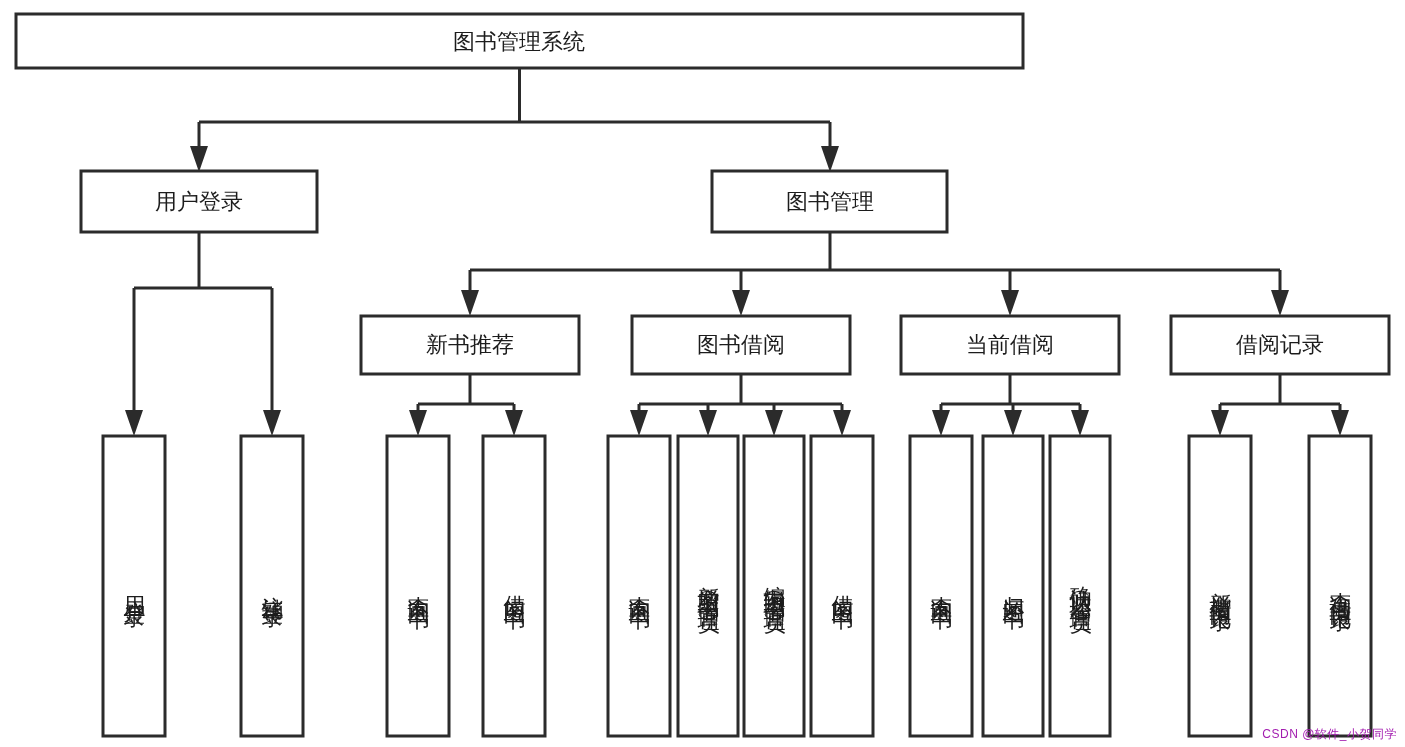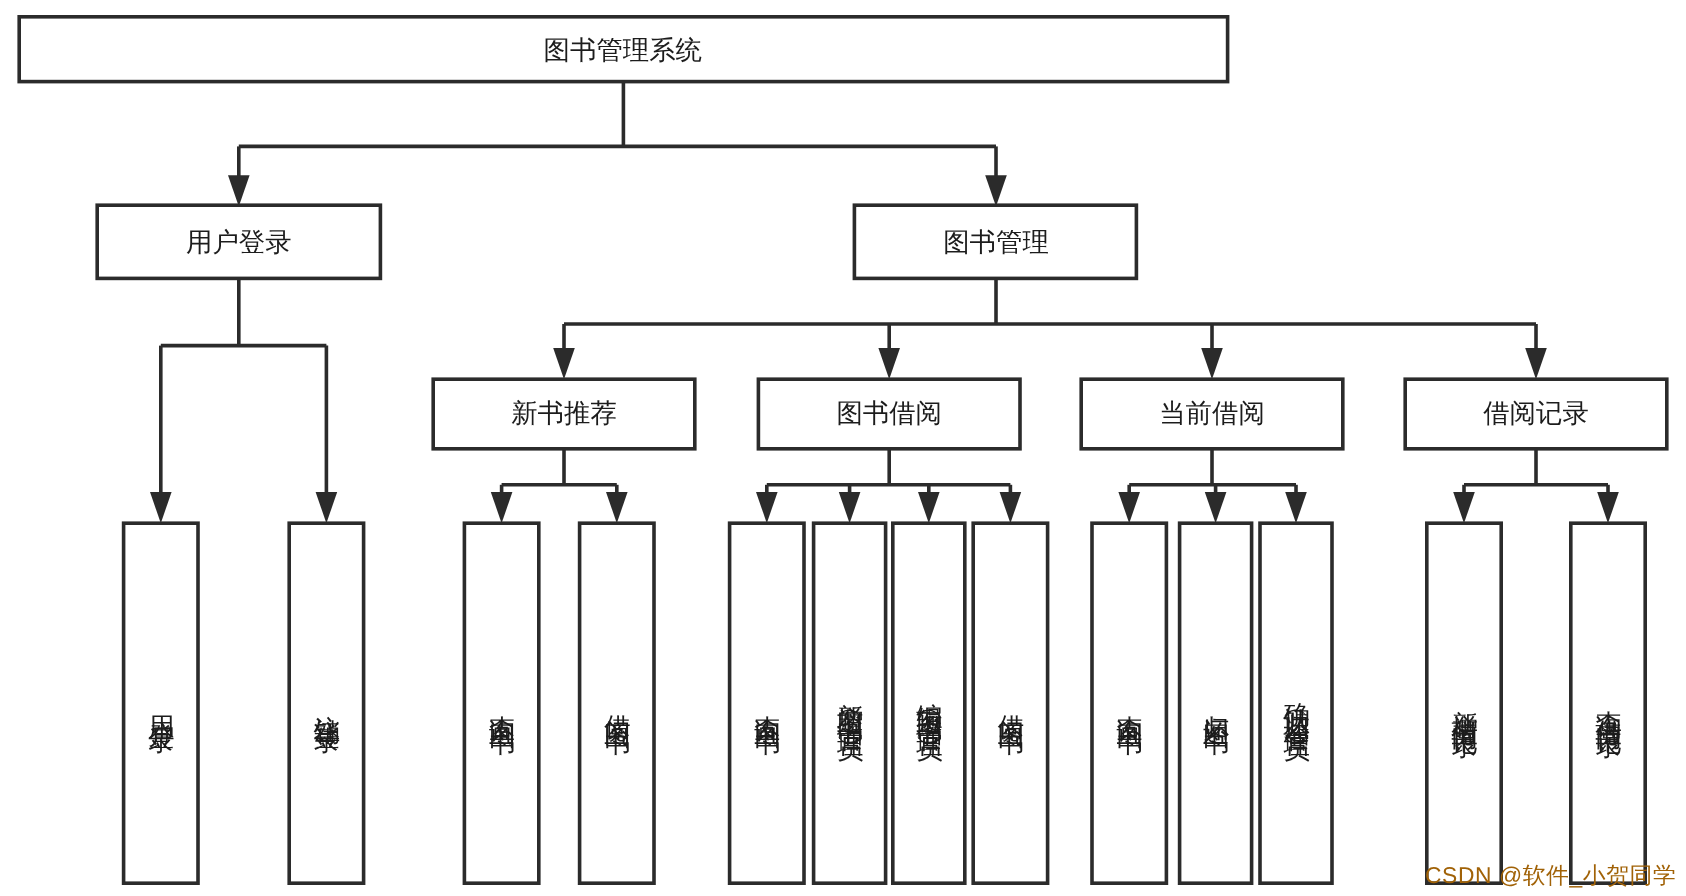--- a/index.html
+++ b/index.html
@@ -56,22 +56,22 @@
     text-orientation: upright;
     text-anchor: middle;
     letter-spacing: 4px;
     white-space: pre;
   }
   .watermark {
     position: absolute;
     right: 8px;
     bottom: 4px;
     font-family: "Liberation Sans", "DejaVu Sans", sans-serif;
-    font-size: 19px;
-    color: #a16207;
+    font-size: 12px;
+    color: #a21caf;
     letter-spacing: 0.5px;
     user-select: none;
     pointer-events: none;
   }
 </style>
 </head>
 <body>
 
 <div id="diagram-root">
 

